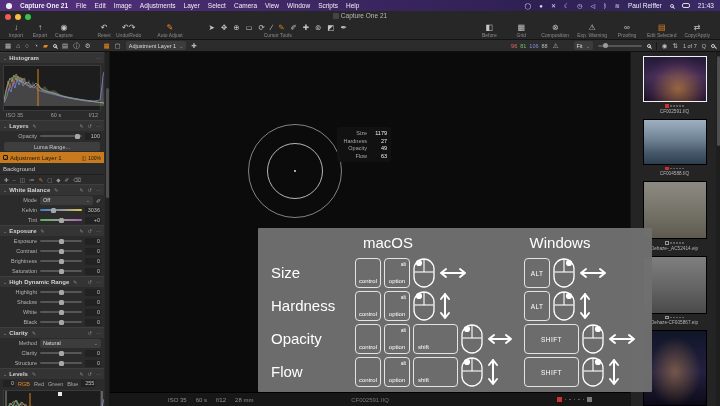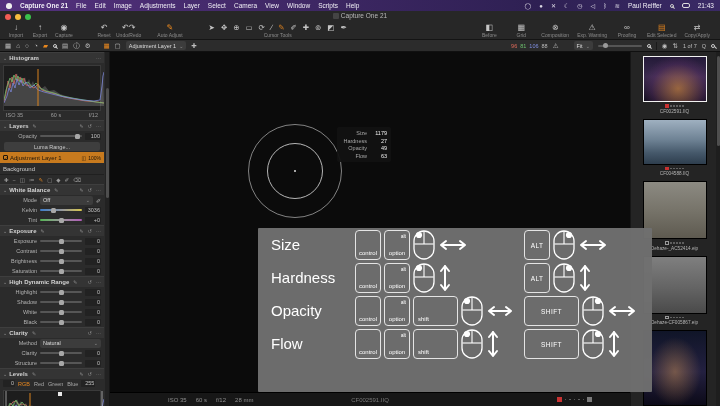--- a/index.html
+++ b/index.html
@@ -632,20 +632,24 @@
         <div class="thumb-item">
           <div class="timg img5"></div>
         </div>
       </div>
       <div class="br-scrollbar">
           <div class="sth"></div>
         </div>
     </div>
 
     <div class="overlay">
+      <div class="ov-head">
+        <div class="ov-h mac">macOS</div>
+        <div class="ov-h win">Windows</div>
+      </div>
 
       <div class="ov-row">
         <div class="ov-lab">Size</div>
         <div class="zone mac">
           <div class="key k26">
               <span class="kl">control</span>
             </div>
           <div class="key k26">
               <span class="tr">alt</span>
               <span class="kl">option</span>

